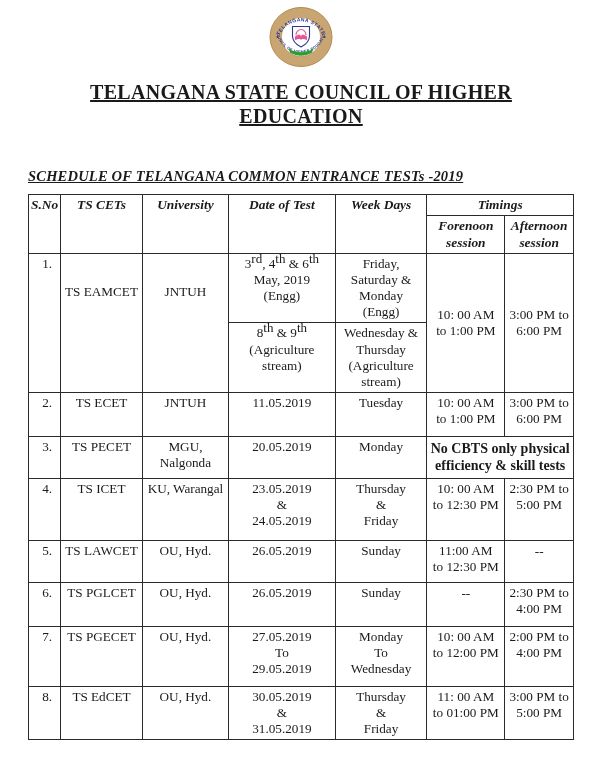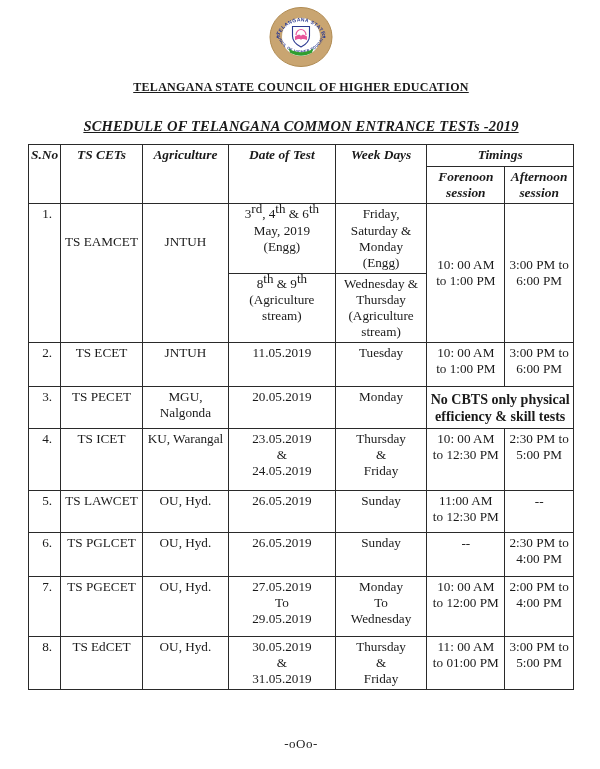--- a/index.html
+++ b/index.html
@@ -11,28 +11,28 @@
     overflow: hidden;
   }
   .page { padding: 6px 26px 0 28px; }
 
   .logo-wrap { text-align: center; height: 64px; margin-bottom: 10px; }
   .logo-wrap svg { display: inline-block; }
 
   .title {
     text-align: center;
     font-weight: bold;
-    font-size: 12px;
+    font-size: 20px;
     line-height: 1.2;
     letter-spacing: 0.3px;
     text-decoration: underline;
   }
   .schedule-title {
-    margin-top: 24px;
-    text-align: center;
+    margin-top: 40px;
+    text-align: left;
     font-weight: bold;
     font-style: italic;
     font-size: 14.5px;
     letter-spacing: 0.2px;
     text-decoration: underline;
   }
 
   table.schedule {
     width: 100%;
     border-collapse: collapse;
@@ -119,21 +119,21 @@
         <col style="width:15.8%">
       <col style="width:19.6%">
         <col style="width:16.8%">
         <col style="width:14.3%">
         <col style="width:12.6%">
     </colgroup>
     <thead>
       <tr class="h1">
         <th rowspan="2">S.No</th>
         <th rowspan="2">TS CETs</th>
-        <th rowspan="2">Agriculture</th>
+        <th rowspan="2">University</th>
         <th rowspan="2">Date of Test</th>
         <th rowspan="2">Week Days</th>
         <th colspan="2">Timings</th>
       </tr>
       <tr class="h2">
         <th>Forenoon
 session</th>
         <th>Afternoon
 session</th>
       </tr>

